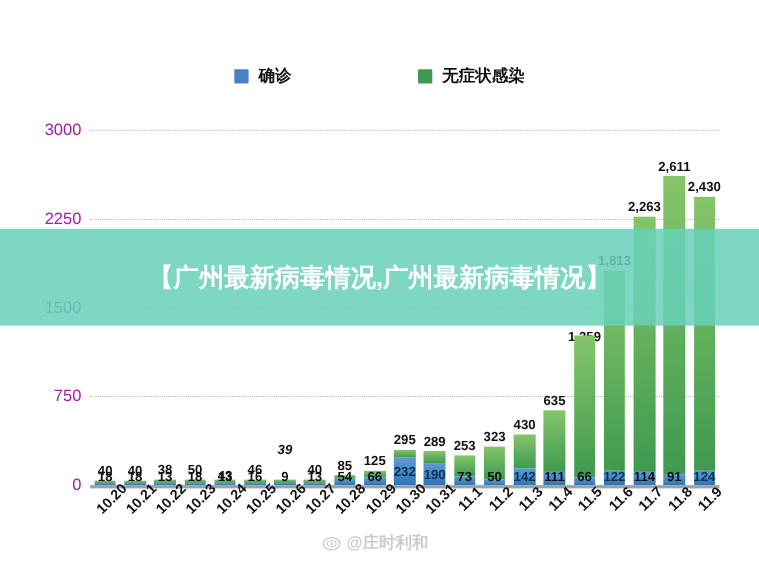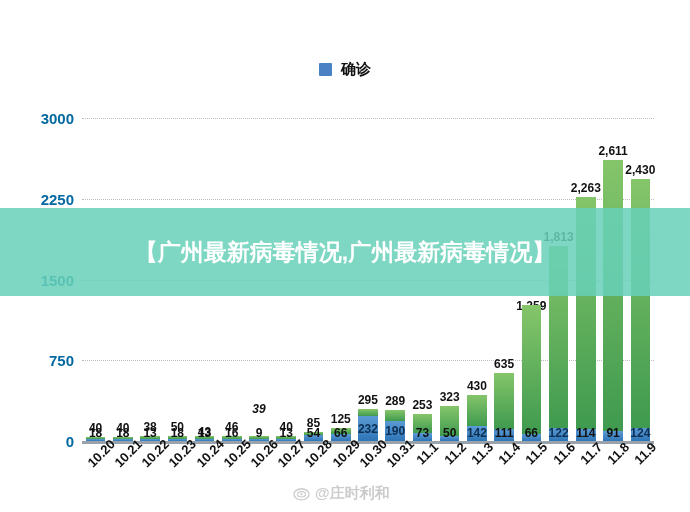--- a/index.html
+++ b/index.html
@@ -77,22 +77,22 @@
     position: absolute;
     left: 82px; top: 118px;
     width: 572px; height: 326px;
   }
   .ytick-lbl {
     position: absolute;
     right: 100%;
     margin-right: 8px;
     white-space: nowrap;
     font-size: 15px;
-    font-weight: bold;
-    color: #0369a1;
+    font-weight: normal;
+    color: #a21caf;
     transform: translateY(-50%);
   }
 
   
   #bars {
     position: absolute;
     left: 0; bottom: 3px;
     width: 100%; height: 323px;
     display: flex;
     align-items: flex-end;
@@ -210,20 +210,24 @@
 </head>
 <body>
 
 <div id="page">
 
 
   <div id="legend">
     <div class="legend-item">
       <span class="legend-swatch" style="background:#4a80c4;"></span>
       <span class="legend-label">确诊</span>
+    </div>
+    <div class="legend-item">
+      <span class="legend-swatch" style="background:#3f9a4f;"></span>
+      <span class="legend-label">无症状感染</span>
     </div>
   </div>
 
   <div id="plot">
     <div id="gridlines">
         <div class="gridline" style="top: 242.25px;"></div>
         <div class="gridline" style="top: 161.5px;"></div>
         <div class="gridline" style="top: 80.75px;"></div>
         <div class="gridline" style="top: 0px;"></div>
       </div>

